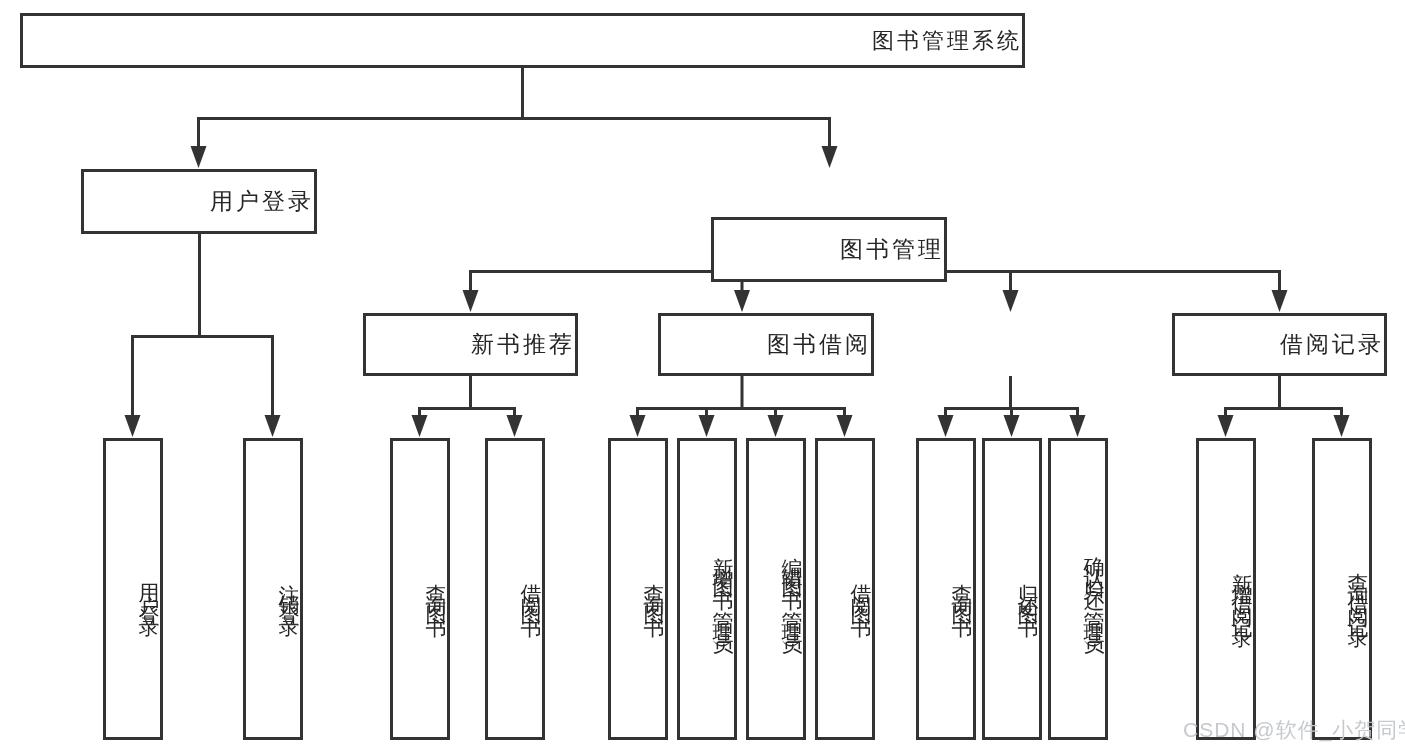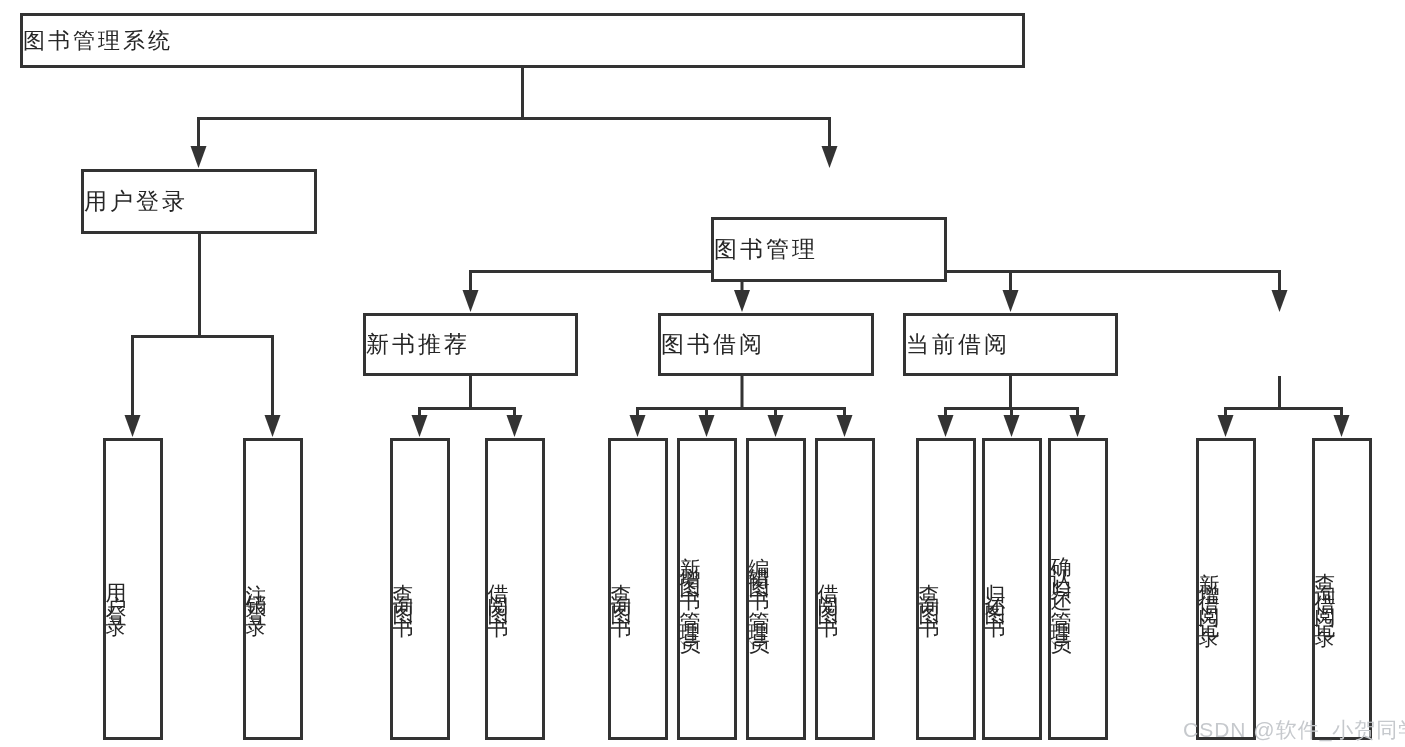--- a/index.html
+++ b/index.html
@@ -19,21 +19,21 @@
   }
   #edges path { stroke: #333333; stroke-width: 3; fill: none; }
   #edges polygon { fill: #333333; stroke: none; }
   .box {
     position: absolute;
     box-sizing: border-box;
     background: #ffffff;
     border: 3px solid #333333;
     display: flex;
     align-items: center;
-    justify-content: flex-start;
+    justify-content: flex-end;
     color: #262626;
     z-index: 2;
   }
   .hbox { font-size: 23px; letter-spacing: 3px; white-space: nowrap; }
   .root-box { font-size: 22px; }
   .vbox { width: 60px; top: 438px; height: 302px; }
   .vtext {
     writing-mode: vertical-rl;
     font-size: 21px;
     letter-spacing: 11px;
@@ -97,22 +97,22 @@
   <div class="box hbox" style="left:711px; top:169px; width:236px; height:65px;margin-top:48px;">
     <span>图书管理</span>
   </div>
 
   <div class="box hbox" style="left:363px; top:313px; width:215px; height:63px;">
     <span>新书推荐</span>
   </div>
   <div class="box hbox" style="left:658px; top:313px; width:216px; height:63px;">
     <span>图书借阅</span>
   </div>
-  <div class="box hbox" style="left:903px; top:313px; width:215px; height:63px;">
-    <span>当前借阅</span>
+  <div class="box hbox" style="left:1172px; top:313px; width:215px; height:63px;">
+    <span>借阅记录</span>
   </div>
 
   <div class="box vbox" style="left:103px;">
     <span class="vtext">用户登录</span>
   </div>
   <div class="box vbox" style="left:243px;">
     <span class="vtext">注销登录</span>
   </div>
 
   <div class="box vbox" style="left:390px;">

